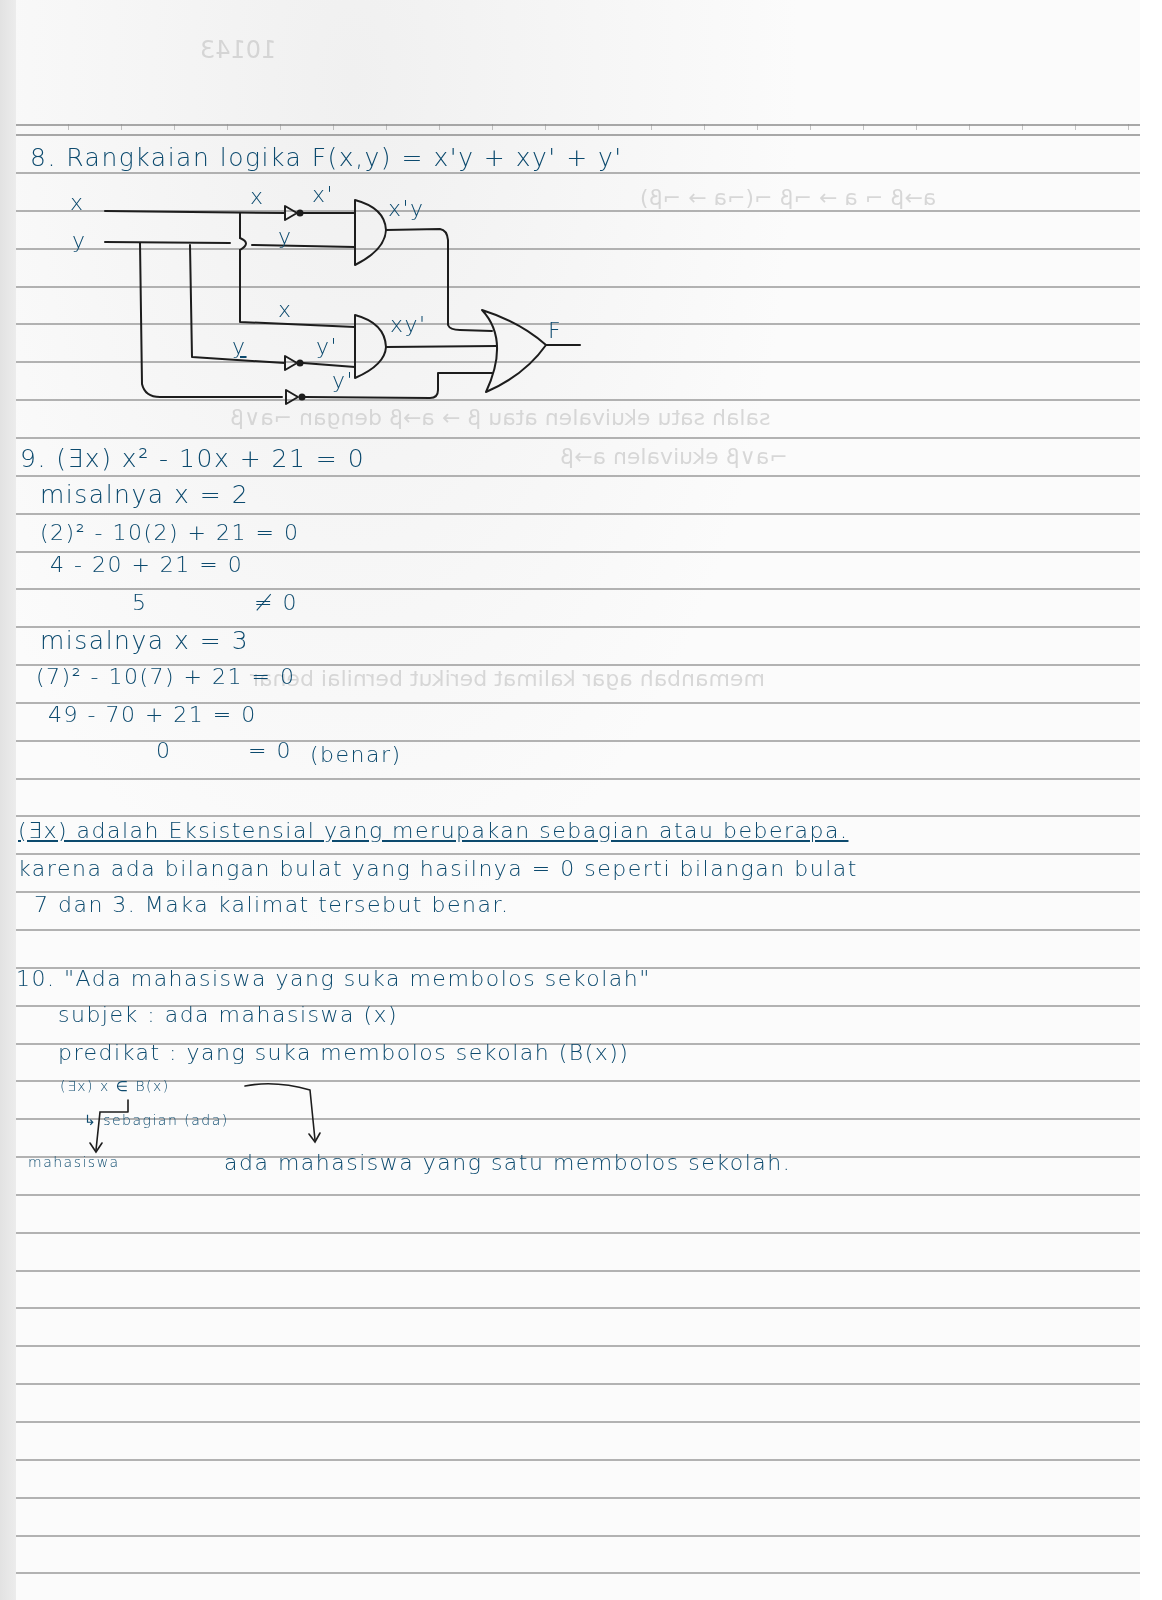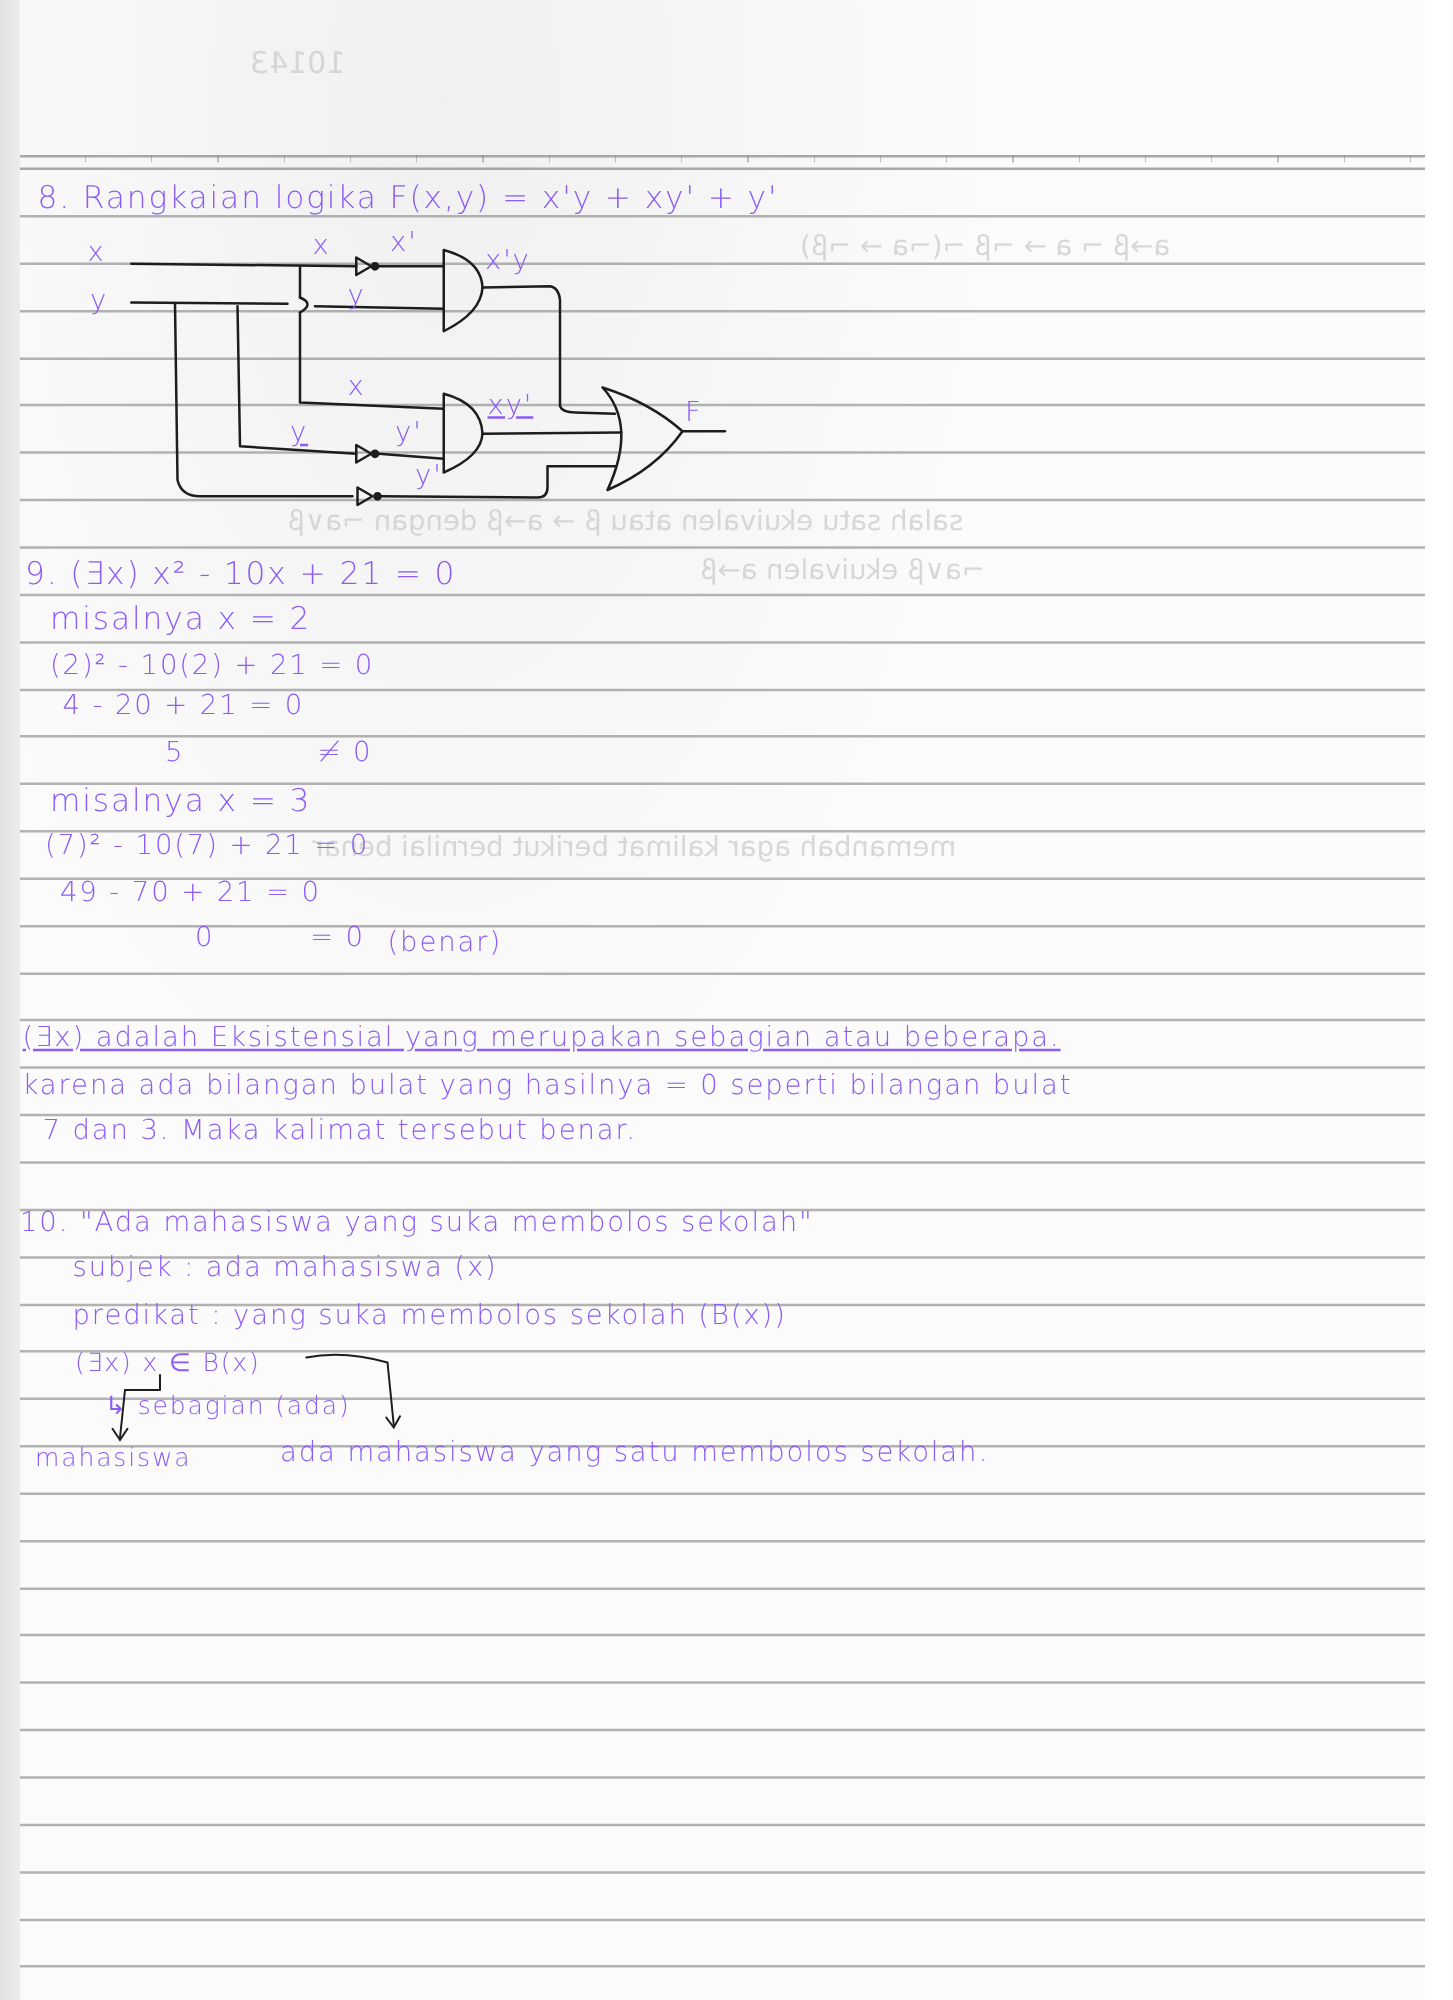--- a/index.html
+++ b/index.html
@@ -23,27 +23,27 @@
   .rule {
     position: absolute; left: 0; width: 1124px; height: 2px; background: #9a9a9a; opacity: 0.75;
   }
   .rule.top { background: #8c8c8c; }
   .ticks {
     position: absolute; left: 0; top: 124px; width: 1124px; height: 6px;
     background-image: repeating-linear-gradient(to right, transparent 0 52px, #9a9a9a 52px 53px);
     opacity: .6;
   }
   .hw {
-    position: absolute; white-space: nowrap; color: #8b5cf6;
+    position: absolute; white-space: nowrap; color: #0c4a6e;
     font-family: "DejaVu Sans", sans-serif; font-weight: 300;
     letter-spacing: 1.5px;
   }
   .hw.lg { font-size: 25px; }
   .hw.md { font-size: 22px; }
-  .hw.sm { font-size: 20px; }
+  .hw.sm { font-size: 14px; }
   .ghost {
     position: absolute; white-space: nowrap; color: #c9c9c9;
     font-family: "DejaVu Sans", sans-serif; font-size: 22px; transform: scaleX(-1); opacity: .7;
   }
   svg.circuit { position: absolute; left: 0; top: 0; }
 </style>
 </head>
 <body>
 
 <div class="edge-left"></div>
@@ -139,21 +139,21 @@
   <path d="M546 345 L580 345"></path>
 </svg>
 
 <div class="hw md" style="left:70px;top:190px;">x</div>
 <div class="hw md" style="left:72px;top:228px;">y</div>
 <div class="hw md" style="left:250px;top:184px;">x</div>
 <div class="hw md" style="left:312px;top:182px;">x'</div>
 <div class="hw md" style="left:278px;top:224px;">y</div>
 <div class="hw md" style="left:388px;top:196px;">x'y</div>
 <div class="hw md" style="left:278px;top:297px;">x</div>
-<div class="hw md" style="left:390px;top:312px;text-decoration:underline;">xy'</div>
+<div class="hw md" style="left:390px;top:312px;">xy'</div>
 <div class="hw md" style="left:232px;top:334px;text-decoration:underline;">y</div>
 <div class="hw md" style="left:316px;top:334px;">y'</div>
 <div class="hw md" style="left:332px;top:368px;">y'</div>
 <div class="hw md" style="left:548px;top:318px;">F</div>
 
 <div class="hw lg" style="left:20px;top:444px;">9. (∃x) x² - 10x + 21  = 0</div>
 <div class="hw lg" style="left:40px;top:480px;">misalnya  x = 2</div>
 <div class="hw md" style="left:40px;top:520px;">(2)² - 10(2) + 21  = 0</div>
 <div class="hw md" style="left:50px;top:552px;">4   - 20    + 21    = 0</div>
 <div class="hw md" style="left:132px;top:590px;">5</div>

